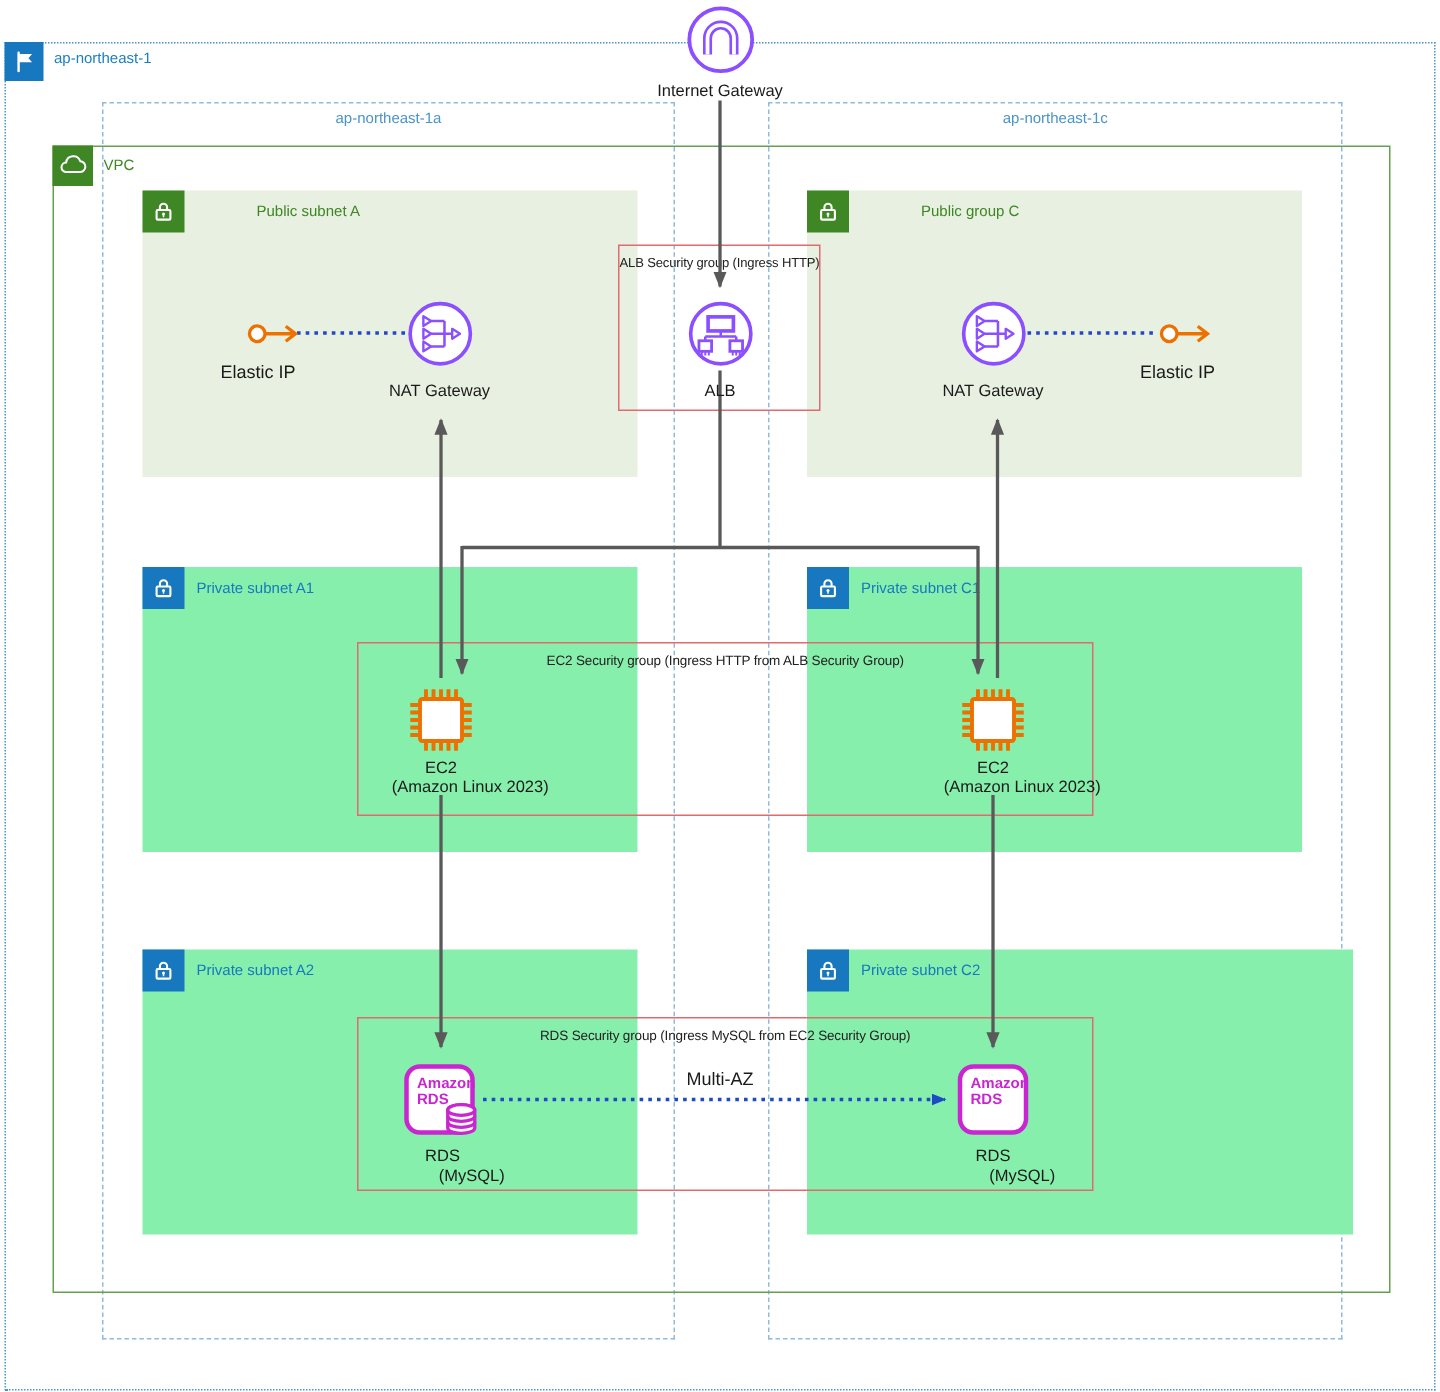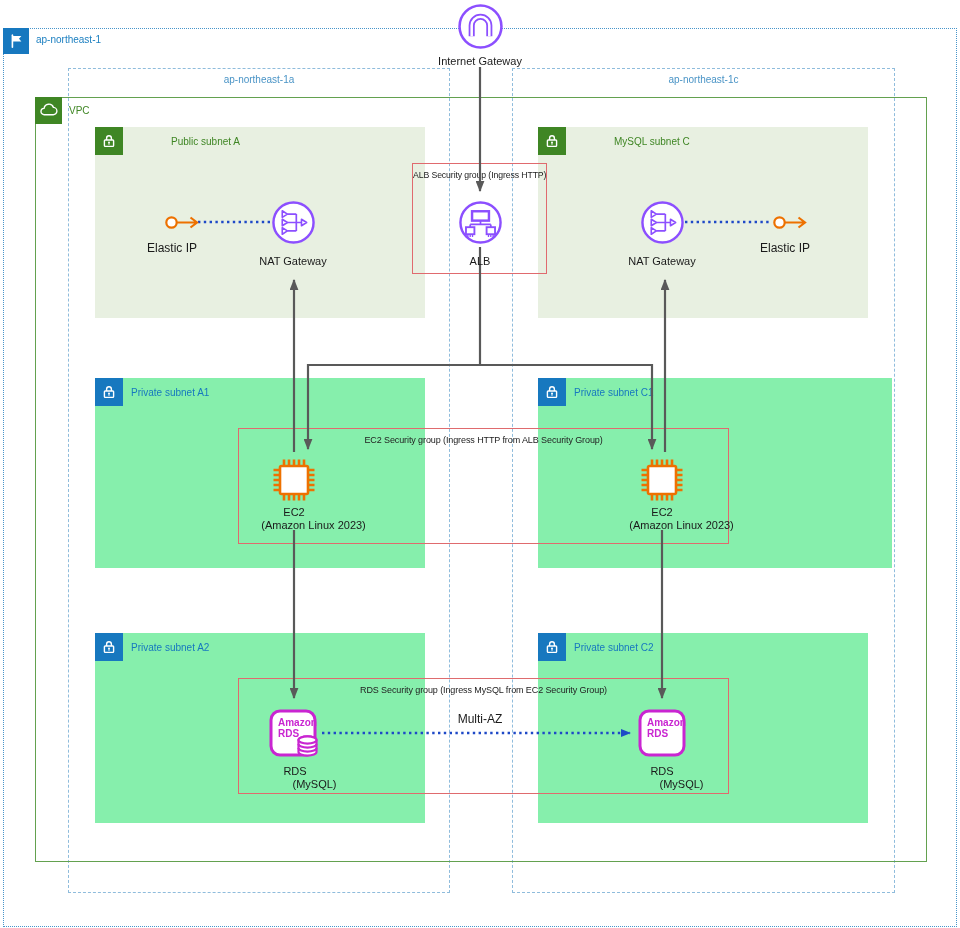--- a/index.html
+++ b/index.html
@@ -81,34 +81,34 @@
   </div>
   <div class="abs subnet public" style="left:538px;top:127px;">
     <div class="badge green">
       <svg width="16" height="16" viewBox="0 0 16 16">
           <rect x="3.4" y="7" width="9.2" height="6.4" rx="0.8" fill="none" stroke="#fff" stroke-width="1.4"></rect>
           <path d="M5.6,7 V5.2 a2.4,2.4 0 0 1 4.8,0 V7" fill="none" stroke="#fff" stroke-width="1.4"></path>
           <circle cx="8" cy="9.6" r="1" fill="#fff"></circle>
           <path d="M8,10.2 V11.8" stroke="#fff" stroke-width="1"></path>
         </svg>
     </div>
-    <div class="subnet-label green">MySQL subnet C</div>
+    <div class="subnet-label green">Public group C</div>
   </div>
   <div class="abs subnet private" style="left:95px;top:378px;">
     <div class="badge blue">
       <svg width="16" height="16" viewBox="0 0 16 16">
           <rect x="3.4" y="7" width="9.2" height="6.4" rx="0.8" fill="none" stroke="#fff" stroke-width="1.4"></rect>
           <path d="M5.6,7 V5.2 a2.4,2.4 0 0 1 4.8,0 V7" fill="none" stroke="#fff" stroke-width="1.4"></path>
           <circle cx="8" cy="9.6" r="1" fill="#fff"></circle>
           <path d="M8,10.2 V11.8" stroke="#fff" stroke-width="1"></path>
         </svg>
     </div>
     <div class="subnet-label blue">Private subnet A1</div>
   </div>
-  <div class="abs subnet private" style="left:538px;top:378px;padding-left:24px;">
+  <div class="abs subnet private" style="left:538px;top:378px;">
     <div class="badge blue">
       <svg width="16" height="16" viewBox="0 0 16 16">
           <rect x="3.4" y="7" width="9.2" height="6.4" rx="0.8" fill="none" stroke="#fff" stroke-width="1.4"></rect>
           <path d="M5.6,7 V5.2 a2.4,2.4 0 0 1 4.8,0 V7" fill="none" stroke="#fff" stroke-width="1.4"></path>
           <circle cx="8" cy="9.6" r="1" fill="#fff"></circle>
           <path d="M8,10.2 V11.8" stroke="#fff" stroke-width="1"></path>
         </svg>
     </div>
     <div class="subnet-label blue">Private subnet C1</div>
   </div>
@@ -116,21 +116,21 @@
     <div class="badge blue">
       <svg width="16" height="16" viewBox="0 0 16 16">
           <rect x="3.4" y="7" width="9.2" height="6.4" rx="0.8" fill="none" stroke="#fff" stroke-width="1.4"></rect>
           <path d="M5.6,7 V5.2 a2.4,2.4 0 0 1 4.8,0 V7" fill="none" stroke="#fff" stroke-width="1.4"></path>
           <circle cx="8" cy="9.6" r="1" fill="#fff"></circle>
           <path d="M8,10.2 V11.8" stroke="#fff" stroke-width="1"></path>
         </svg>
     </div>
     <div class="subnet-label blue">Private subnet A2</div>
   </div>
-  <div class="abs subnet private" style="left:538px;top:633px;">
+  <div class="abs subnet private" style="left:538px;top:633px;padding-left:34px;">
     <div class="badge blue">
       <svg width="16" height="16" viewBox="0 0 16 16">
           <rect x="3.4" y="7" width="9.2" height="6.4" rx="0.8" fill="none" stroke="#fff" stroke-width="1.4"></rect>
           <path d="M5.6,7 V5.2 a2.4,2.4 0 0 1 4.8,0 V7" fill="none" stroke="#fff" stroke-width="1.4"></path>
           <circle cx="8" cy="9.6" r="1" fill="#fff"></circle>
           <path d="M8,10.2 V11.8" stroke="#fff" stroke-width="1"></path>
         </svg>
     </div>
     <div class="subnet-label blue">Private subnet C2</div>
   </div>

